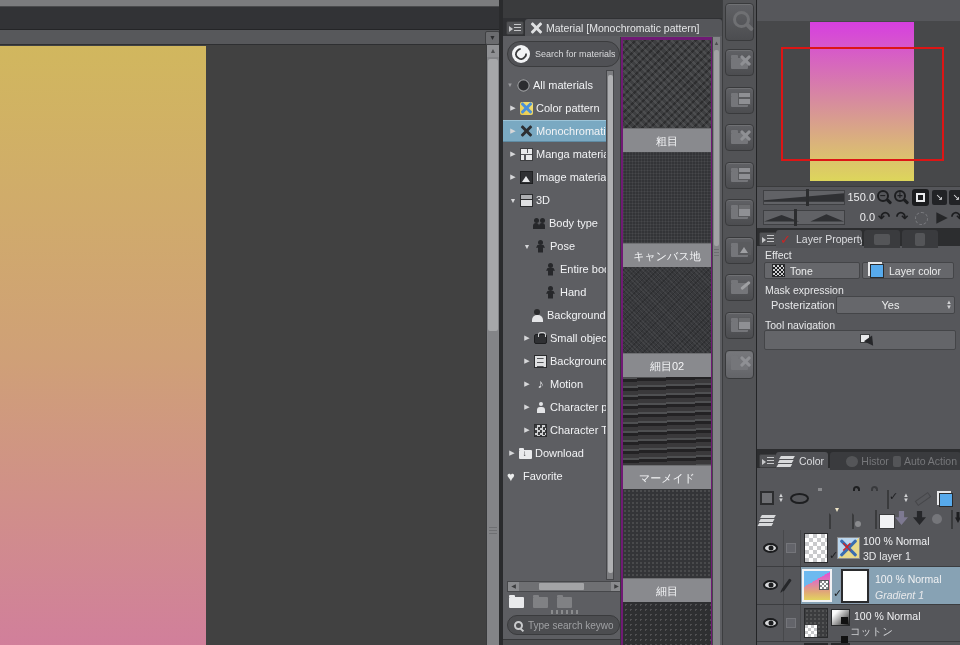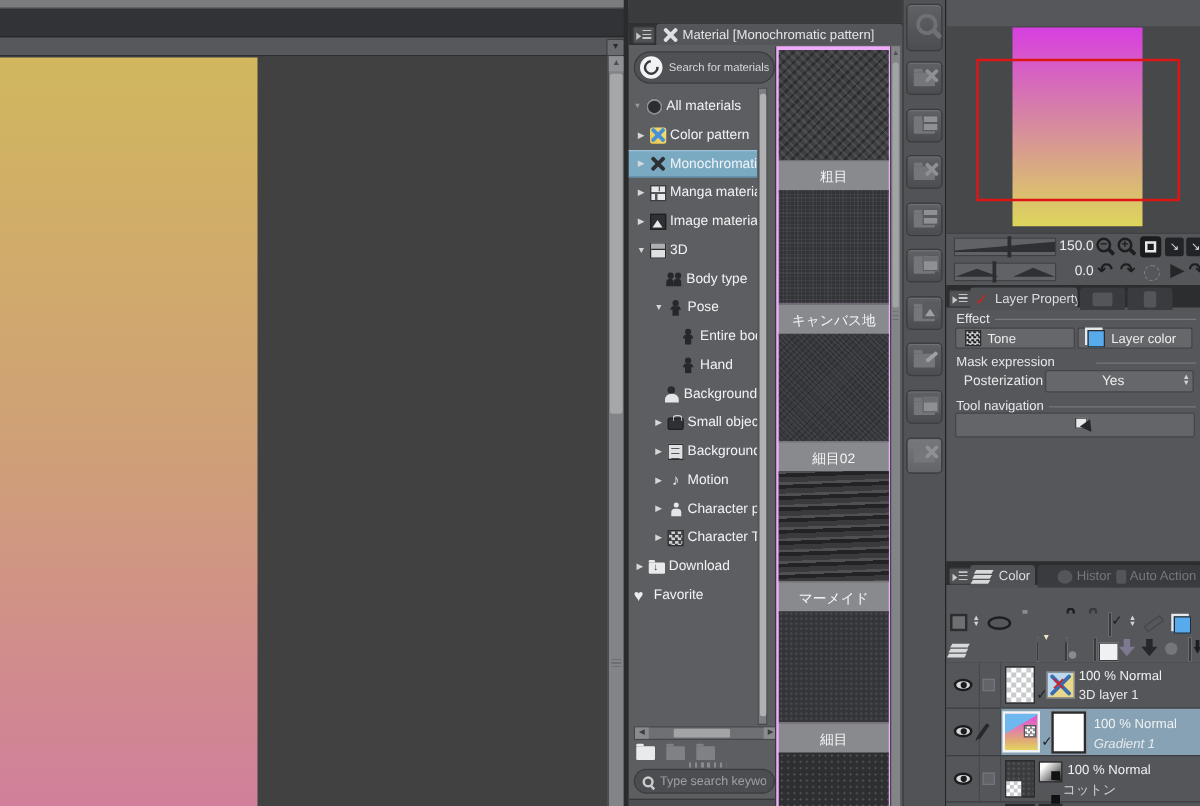--- a/index.html
+++ b/index.html
@@ -108,21 +108,21 @@
   .m-grip{left:48px;top:610px;width:30px;height:4px;
       background:repeating-linear-gradient(90deg,#8a8b8d 0 2px,transparent 2px 5px);}
   .m-keyword{left:4px;top:615px;width:113px;height:20px;background:#4c4d50;border:1px solid #3a3b3d;border-radius:10px;
              display:flex;align-items:center;gap:5px;padding:0 6px;box-sizing:border-box;}
   .mag-s{width:9px;height:9px;border:2px solid #c9cacc;border-radius:50%;position:relative;flex:0 0 9px;box-sizing:border-box;}
   .mag-s::after{content:"";position:absolute;right:-3px;bottom:-3px;width:4px;height:2px;background:#c9cacc;transform:rotate(45deg);}
   .m-keyword-label{font-size:10px;color:#9fa0a3;}
   .m-bottom-line{left:0;top:639px;width:119px;height:6px;background:#4c4d4f;border-top:1px solid #37383a;}
 
   
-  .m-thumbs{left:117px;top:37px;width:92px;height:608px;background:#f0abfc;border-left:1px solid #38393b;}
+  .m-thumbs{left:117px;top:37px;width:92px;height:608px;background:#701a75;border-left:1px solid #38393b;}
   .thumb-img{position:absolute;left:2px;width:88px;}
   .tex-coarse{background-color:#3e3f41;background-image:
       repeating-linear-gradient(45deg,rgba(255,255,255,.08) 0 2px,transparent 2px 5px),
       repeating-linear-gradient(-45deg,rgba(0,0,0,.28) 0 2px,transparent 2px 6px);}
   .tex-canvas{background-color:#333437;background-image:
       repeating-linear-gradient(0deg,rgba(255,255,255,.05) 0 1px,transparent 1px 3px),
       repeating-linear-gradient(90deg,rgba(255,255,255,.05) 0 1px,transparent 1px 3px);}
   .tex-fine02{background-color:#37383b;background-image:
       repeating-linear-gradient(45deg,rgba(255,255,255,.06) 0 1px,transparent 1px 3px),
       repeating-linear-gradient(-45deg,rgba(0,0,0,.18) 0 1px,transparent 1px 4px);}
@@ -190,21 +190,21 @@
       box-sizing:border-box;font-size:10px;font-weight:bold;color:#1d1e20;text-align:center;line-height:8px;}
   .zbtn::after{content:"";position:absolute;left:9px;top:10px;width:6px;height:3px;background:#1d1e20;transform:rotate(45deg);border-radius:1px;}
   .fitbtn{position:absolute;width:17px;height:17px;background:#1b1c1e;border-radius:3px;}
   .fitbtn::before{content:"";position:absolute;left:4px;top:4px;width:9px;height:9px;border:2px solid #e8e9eb;box-sizing:border-box;}
   .flipbtn{position:absolute;width:15px;height:15px;background:#222326;border-radius:2px;color:#e8e9eb;font-size:9px;text-align:center;line-height:15px;}
   .rotbtn{position:absolute;width:16px;height:16px;font-size:15px;font-weight:bold;color:#1d1e20;line-height:16px;text-align:center;}
   .resetbtn{position:absolute;width:13px;height:13px;border:1.5px dashed #85868a;border-radius:50%;box-sizing:border-box;opacity:.8;}
 
   
   .lp-content{left:0;top:246px;width:204px;height:204px;}
-  .lp-sec{position:absolute;left:8px;right:4px;display:flex;align-items:center;gap:4px;}
+  .lp-sec{position:absolute;left:8px;right:4px;display:flex;align-items:flex-start;gap:4px;flex-direction:column;}
   .lp-sec span{font-size:10.5px;color:#e6e7e9;white-space:nowrap;}
   .lp-sec i{flex:1;height:1px;background:#76777a;}
   .lp-btn{position:absolute;height:17px;background:#66676b;border:1px solid #444548;border-radius:2px;
           display:flex;align-items:center;gap:5px;padding-left:7px;box-sizing:border-box;}
   .lp-btn span.t{font-size:10.5px;color:#eceded;}
   .ic-tone{width:13px;height:13px;background:repeating-conic-gradient(#1d1e20 0 25%,#cfd0d2 0 50%) 0 0/4px 4px;border:1px solid #2a2b2d;box-sizing:border-box;}
   .ic-bluesq{width:12px;height:12px;background:#57aaec;border:1px solid #2a2b2d;box-shadow:-2px -2px 0 #e8e9eb;}
   .lp-label{position:absolute;font-size:11px;color:#e6e7e9;}
   .lp-dd{position:absolute;background:#66676b;border:1px solid #444548;border-radius:2px;display:flex;align-items:center;box-sizing:border-box;}
   .lp-dd .v{flex:1;text-align:center;font-size:11px;color:#eceded;}

